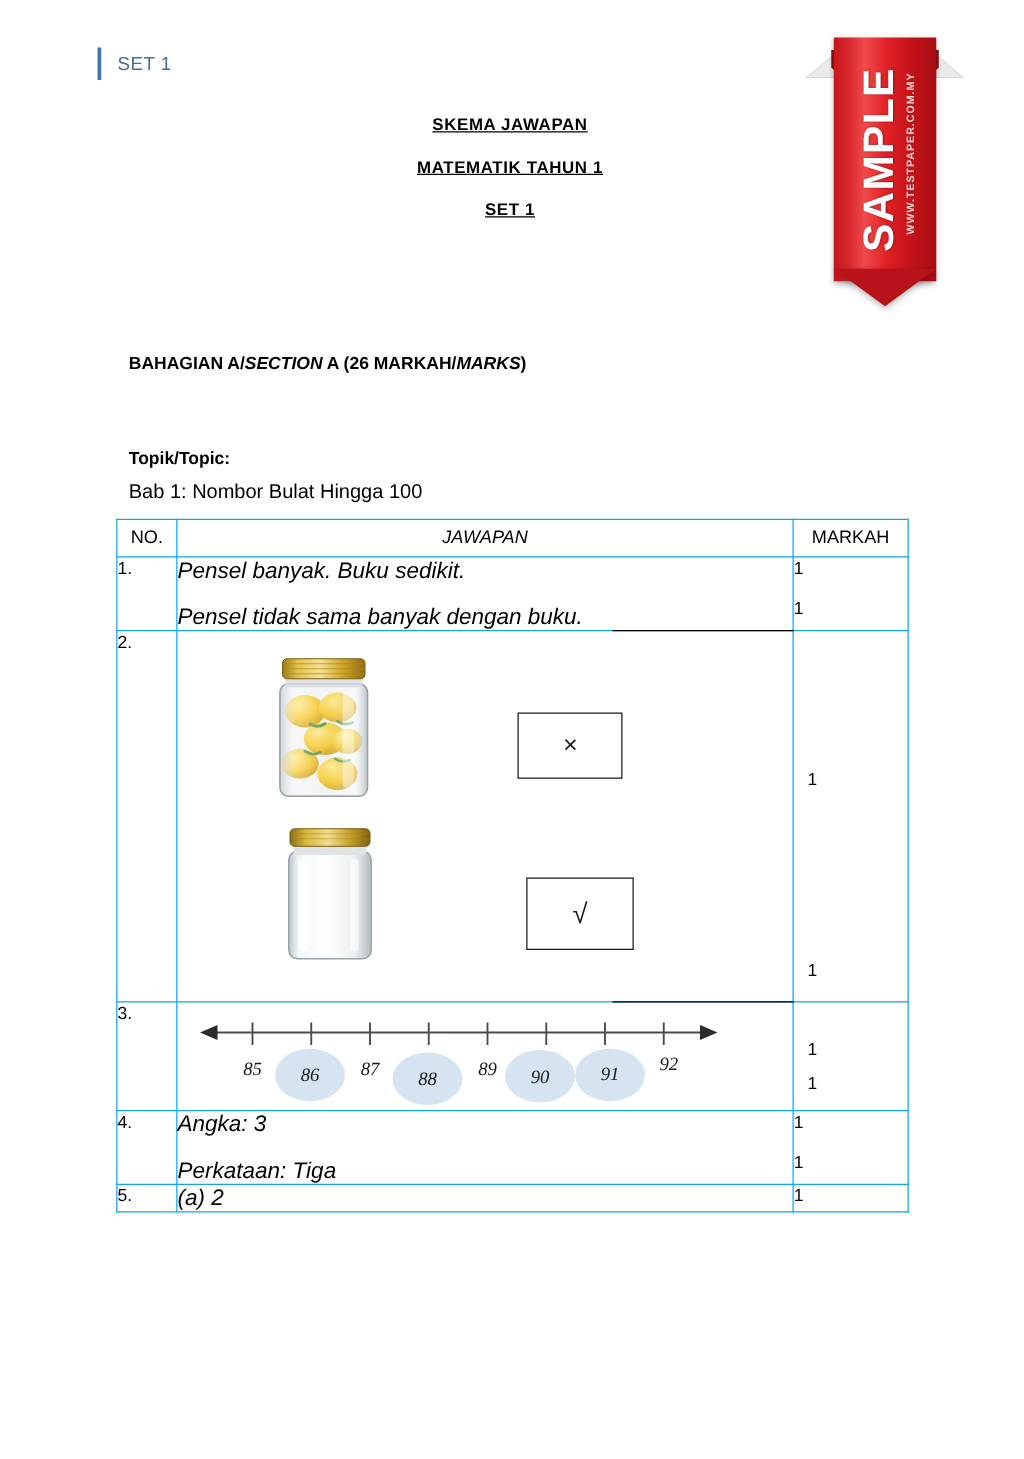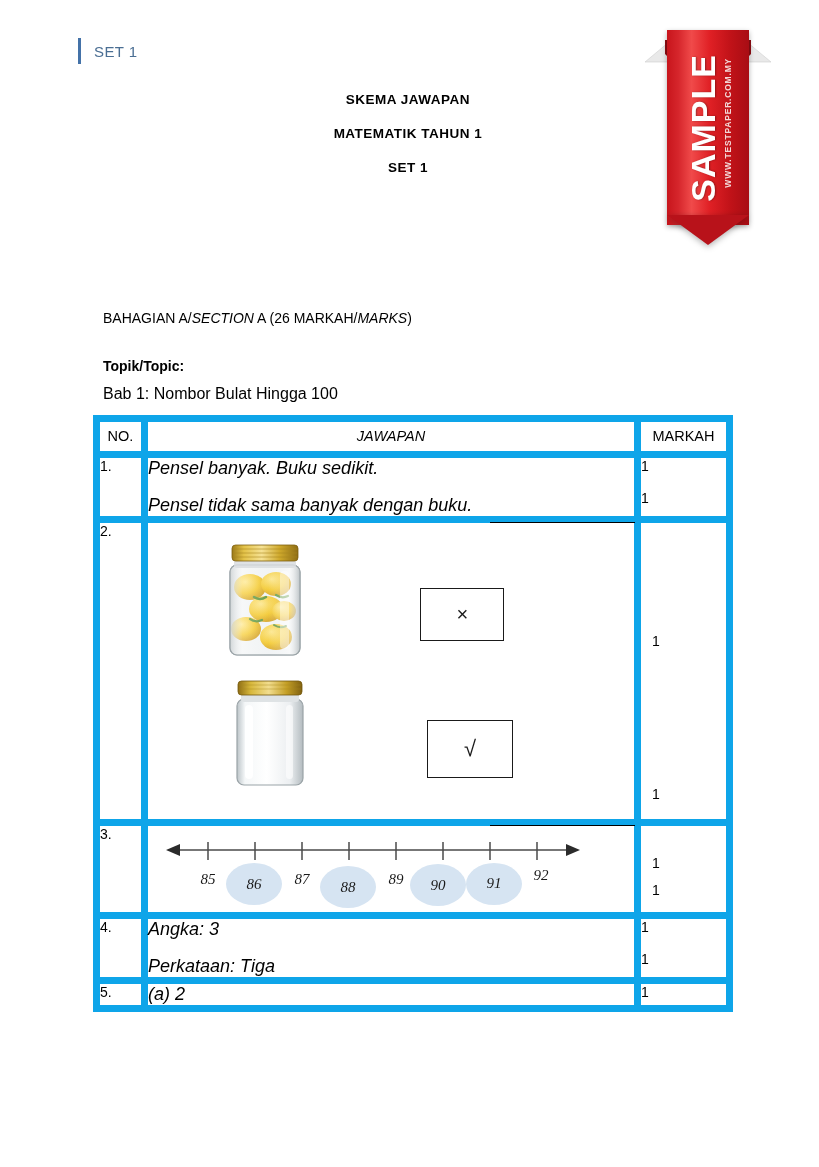--- a/index.html
+++ b/index.html
@@ -102,35 +102,36 @@
     margin-bottom: 10px;
   }
 
   
   .title-block {
     position: absolute;
     left: 228px;
     top: 92px;
     width: 360px;
     text-align: center;
+    text-decoration: underline;
   }
   .title-line {
     font-size: 13.5px;
     font-weight: bold;
     letter-spacing: .5px;
     margin-bottom: 19px;
   }
 
   
   .section-heading {
     position: absolute;
     left: 103px;
-    top: 310px;
+    top: 282px;
     font-size: 14px;
-    font-weight: normal;
+    font-weight: bold;
   }
   .section-heading .ital { font-style: italic; }
 
   .topic-label {
     position: absolute;
     left: 103px;
     top: 358px;
     font-size: 14px;
     font-weight: bold;
   }
@@ -145,21 +146,21 @@
   
   .answer-table {
     position: absolute;
     left: 93px;
     top: 415px;
     width: 633px;
     border-collapse: collapse;
     table-layout: fixed;
   }
   .answer-table td, .answer-table th {
-    border: 7px solid #0ea5e9;
+    border: 1px solid #0ea5e9;
     font-weight: normal;
     font-size: 14px;
     vertical-align: top;
     padding: 0;
   }
   .col-no    { width: 48px; }
   .col-ans   { width: 493px; font-style: italic; }
   .col-mark  { width: 92px; }
 
   .answer-table thead td {

